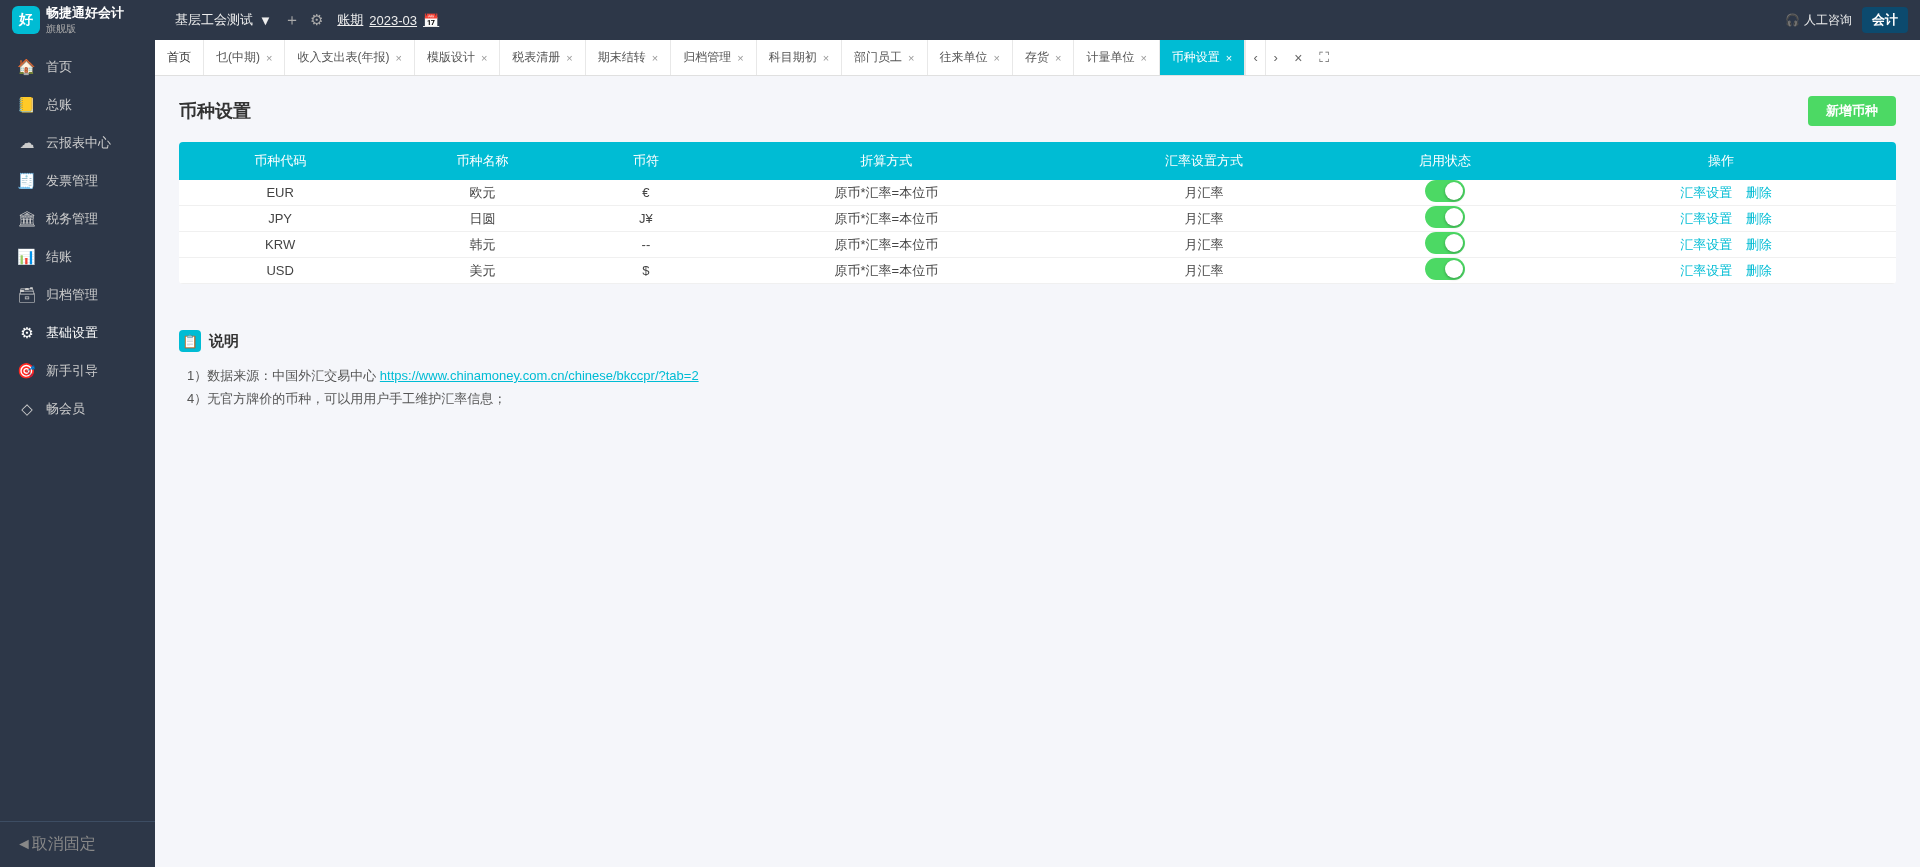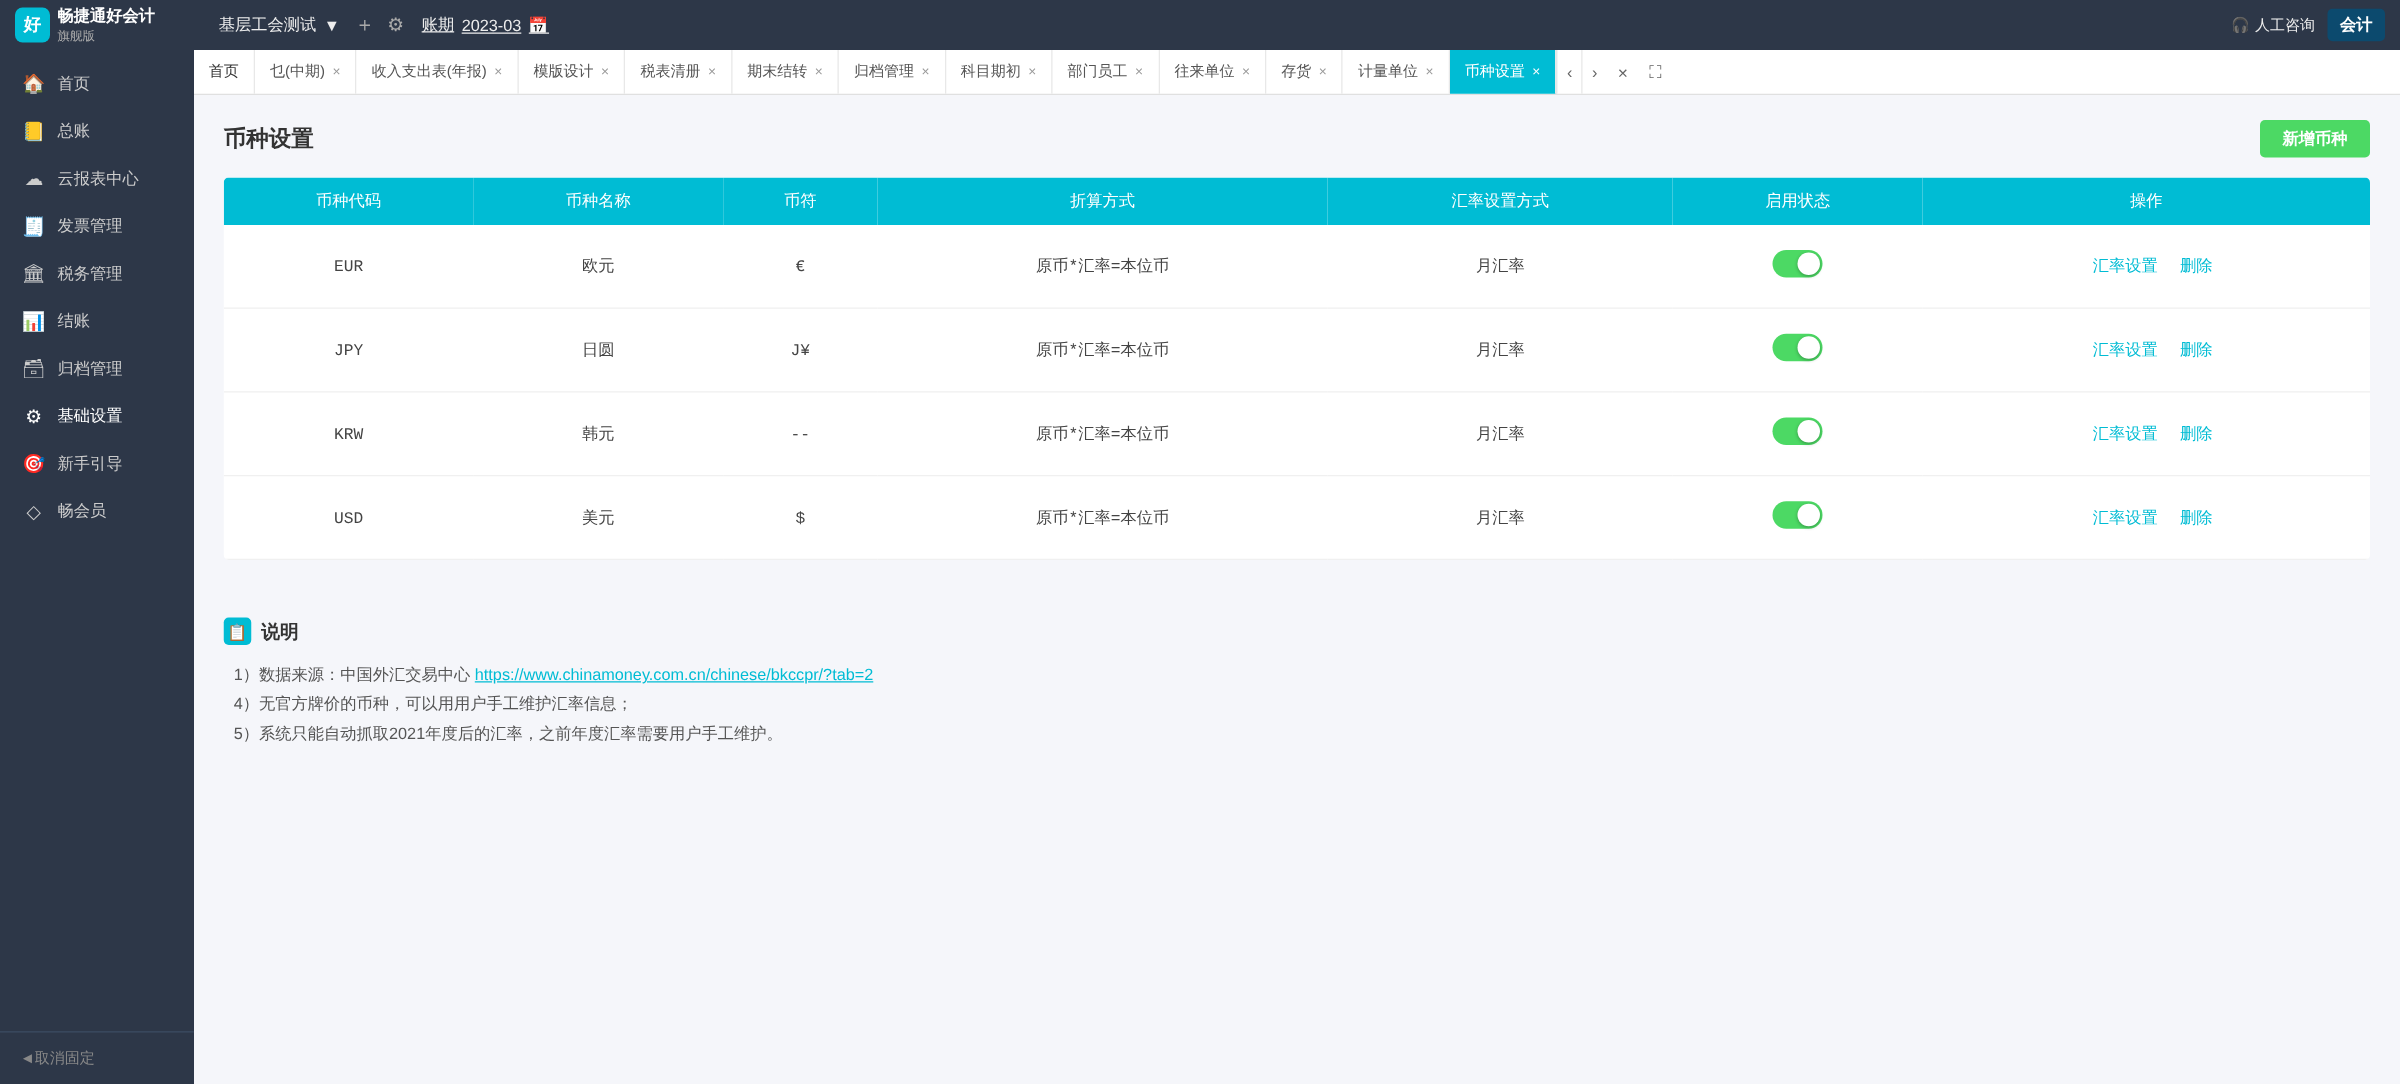--- a/index.html
+++ b/index.html
@@ -46,38 +46,38 @@
     .sidebar {
       position: fixed; top: 40px; left: 0; bottom: 0; width: 155px; background: #2d3748;
       display: flex; flex-direction: column; z-index: 98;
     }
     .sidebar-nav { flex: 1; padding-top: 8px; }
     .sidebar-item {
       display: flex; align-items: center; padding: 10px 18px; color: #ccc; cursor: pointer; gap: 10px; font-size: 13px;
     }
     .sidebar-item.active { color: white; }
     .sidebar-icon { width: 18px; height: 18px; display: flex; align-items: center; justify-content: center; font-size: 15px; }
-    .sidebar-footer { padding: 12px 16px; color: #888; font-size: 12px; display: flex; align-items: center; gap: 6px; cursor: pointer; border-top: 1px solid #3d4d63; }
+    .sidebar-footer { padding: 12px 16px; color: #888; font-size: 16px; display: flex; align-items: center; gap: 6px; cursor: pointer; border-top: 1px solid #3d4d63; }
 
     
     .main-content {
       position: fixed; top: 76px; left: 155px; right: 0; bottom: 0;
       background: #f5f6fa; overflow-y: auto; padding: 0;
     }
     .page-container { padding: 20px 24px; }
     .page-title-row { display: flex; align-items: center; justify-content: space-between; margin-bottom: 16px; }
     .page-title { font-size: 18px; font-weight: bold; color: #333; }
     .new-btn { background: #4cd964; color: white; border: none; border-radius: 4px; padding: 6px 18px; font-size: 13px; cursor: pointer; font-weight: bold; }
 
     
     .data-table { width: 100%; border-collapse: collapse; background: white; border-radius: 4px; overflow: hidden; margin-top: 16px; }
     .data-table thead tr { background: #00bcd4; }
     .data-table thead th { color: white; padding: 10px 8px; font-size: 13px; font-weight: normal; text-align: center; }
     .data-table tbody tr { border-bottom: 1px solid #f0f0f0; }
-    .data-table tbody td { padding: 20px 8px; text-align: center; color: #444; font-size: 13px; font-family: Liberation Mono, monospace; }
+    .data-table tbody td { padding: 0 8px; text-align: center; color: #444; font-size: 13px; }
 
     
     .toggle-switch { display: inline-flex; align-items: center; cursor: pointer; }
     .toggle-track { width: 40px; height: 22px; background: #4cd964; border-radius: 11px; position: relative; transition: background 0.2s; }
     .toggle-thumb { width: 18px; height: 18px; background: white; border-radius: 50%; position: absolute; top: 2px; right: 2px; box-shadow: 0 1px 3px rgba(0,0,0,0.3); }
 
     
     .action-link { color: #00bcd4; cursor: pointer; text-decoration: none; margin: 0 10px; }
     .delete-link { color: #00bcd4; cursor: pointer; text-decoration: none; }
 
@@ -284,17 +284,16 @@
     </table>
 
     <div class="notes-section">
       <div class="notes-title">
         <div class="notes-icon">📋</div>
         <span>说明</span>
       </div>
       <ul class="notes-list" id="notes-list">
       <li>1）数据来源：中国外汇交易中心 <a href="#">https://www.chinamoney.com.cn/chinese/bkccpr/?tab=2</a></li>
           <li>4）无官方牌价的币种，可以用用户手工维护汇率信息；</li>
-          <li>5）系统只能自动抓取2021年度后的汇率，之前年度汇率需要用户手工维护。</li>
         </ul>
     </div>
   </div>
 </div>
 
 </body></html>

